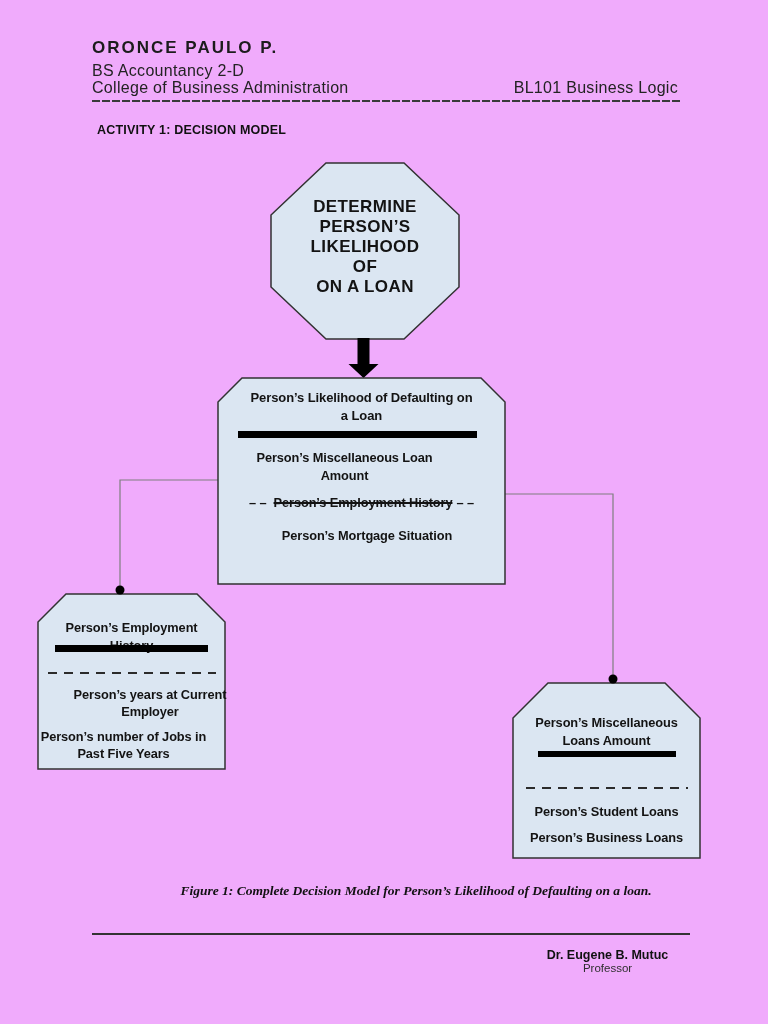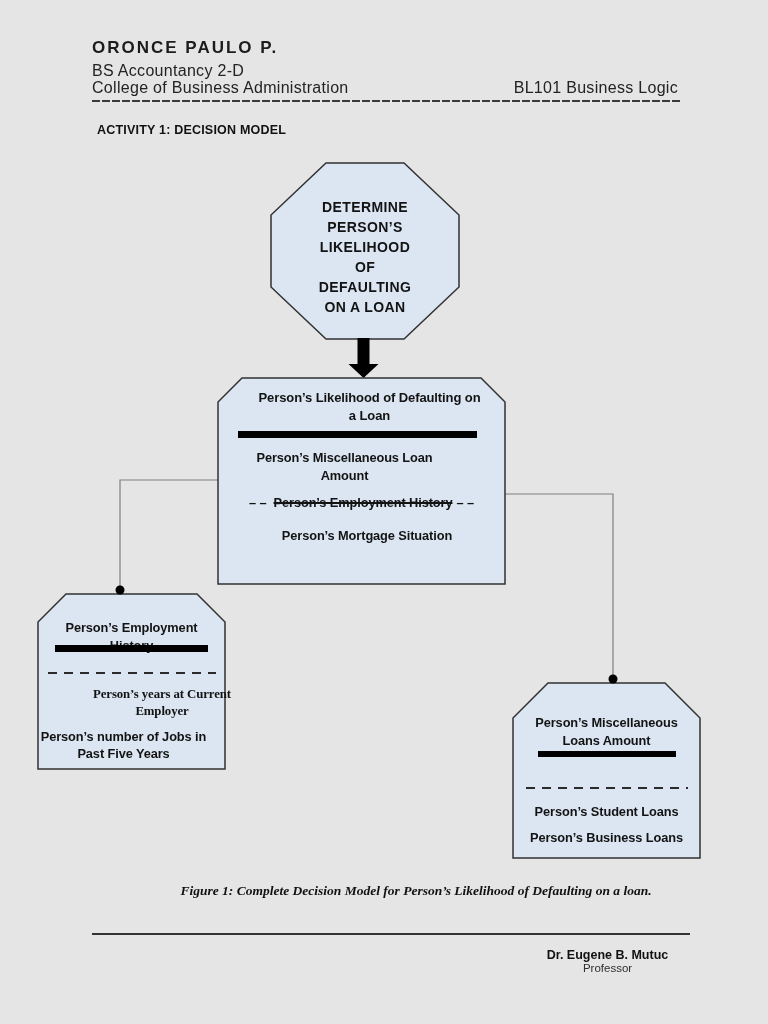--- a/index.html
+++ b/index.html
@@ -1,20 +1,20 @@
 <!DOCTYPE html>
 <html><head>
 <meta charset="utf-8">
 <style>
   html, body { margin: 0; padding: 0; background: #ffffff; }
   .page {
     position: relative;
     width: 768px;
     height: 1024px;
-    background: #e5e5e5;
+    background: #f0abfc;
     font-family: "Liberation Sans", sans-serif;
     overflow: hidden;
     color: #1a1a1a;
   }
   .abs { position: absolute; }
 
   
   .student-name { font-size: 17px; font-weight: bold; letter-spacing: 2px; color: #1c1c1c; }
   .header-sub   { font-size: 16px; color: #232323; letter-spacing: 0.3px; }
   .header-separator {
@@ -31,21 +31,21 @@
 
   
   .node-text {
     position: absolute;
     text-align: center;
     font-weight: bold;
     font-size: 12.8px;
     color: #131313;
     letter-spacing: -0.1px;
   }
-  .octagon-text { font-size: 14px; line-height: 20px; letter-spacing: 0.4px; }
+  .octagon-text { font-size: 17px; line-height: 20px; letter-spacing: 0.4px; }
   .lh18 { line-height: 18px; }
   .lh17 { line-height: 17px; }
 
   .thick-bar { position: absolute; background: #000000; }
   .dash-line {
     position: absolute; height: 2px;
     background: repeating-linear-gradient(90deg, #2b2b2b 0 9px, transparent 9px 16px);
   }
   .struck { text-decoration: line-through; text-decoration-thickness: 2px; }
   .dash-prefix { margin-right: 7px; }
@@ -92,45 +92,44 @@
 
     <circle class="fill-black" cx="120" cy="590" r="4.5"></circle>
     <circle class="fill-black" cx="613" cy="679" r="4.5"></circle>
   </svg>
 
   <div class="node-text octagon-text" style="left:271px; top:197px; width:188px;">
     <div>DETERMINE</div>
     <div>PERSON’S</div>
     <div>LIKELIHOOD</div>
     <div>OF</div>
-    <div>DEFAULTING</div>
     <div>ON A LOAN</div>
   </div>
 
-  <div class="node-text lh18" style="left:218px; top:389px; width:287px; font-size:13px;padding-left:8px;">
+  <div class="node-text lh18" style="left:218px; top:389px; width:287px; font-size:13px;">
     <div>Person’s Likelihood of Defaulting on</div>
     <div>a Loan</div>
   </div>
   <div class="thick-bar" style="left:238px; top:431px; width:239px; height:7px;"></div>
   <div class="node-text lh18" style="left:218px; top:449px; width:253px;">
     <div>Person’s Miscellaneous Loan</div>
     <div>Amount</div>
   </div>
   <div class="node-text" style="left:218px; top:495px; width:287px;">
     <span class="dash-prefix">– –</span><span class="struck">Person’s Employment History</span><span class="dash-suffix">– –</span>
   </div>
   <div class="node-text" style="left:218px; top:528px; width:298px;">Person’s Mortgage Situation</div>
 
   <div class="node-text lh18" style="left:38px; top:619px; width:187px;">
     <div>Person’s Employment</div>
     <div>History</div>
   </div>
   <div class="thick-bar" style="left:55px; top:645px; width:153px; height:7px;"></div>
   <div class="dash-line" style="left:48px; top:672px; width:168px;"></div>
-  <div class="node-text lh17" style="left:50px; top:686px; width:224px;font-family:Liberation Serif, serif;">
+  <div class="node-text lh17" style="left:38px; top:686px; width:224px;">
     <div>Person’s years at Current</div>
     <div>Employer</div>
   </div>
   <div class="node-text lh17" style="left:30px; top:728px; width:187px;">
     <div>Person’s number of Jobs in</div>
     <div>Past Five Years</div>
   </div>
 
   <div class="node-text lh18" style="left:513px; top:714px; width:187px;">
     <div>Person’s Miscellaneous</div>

